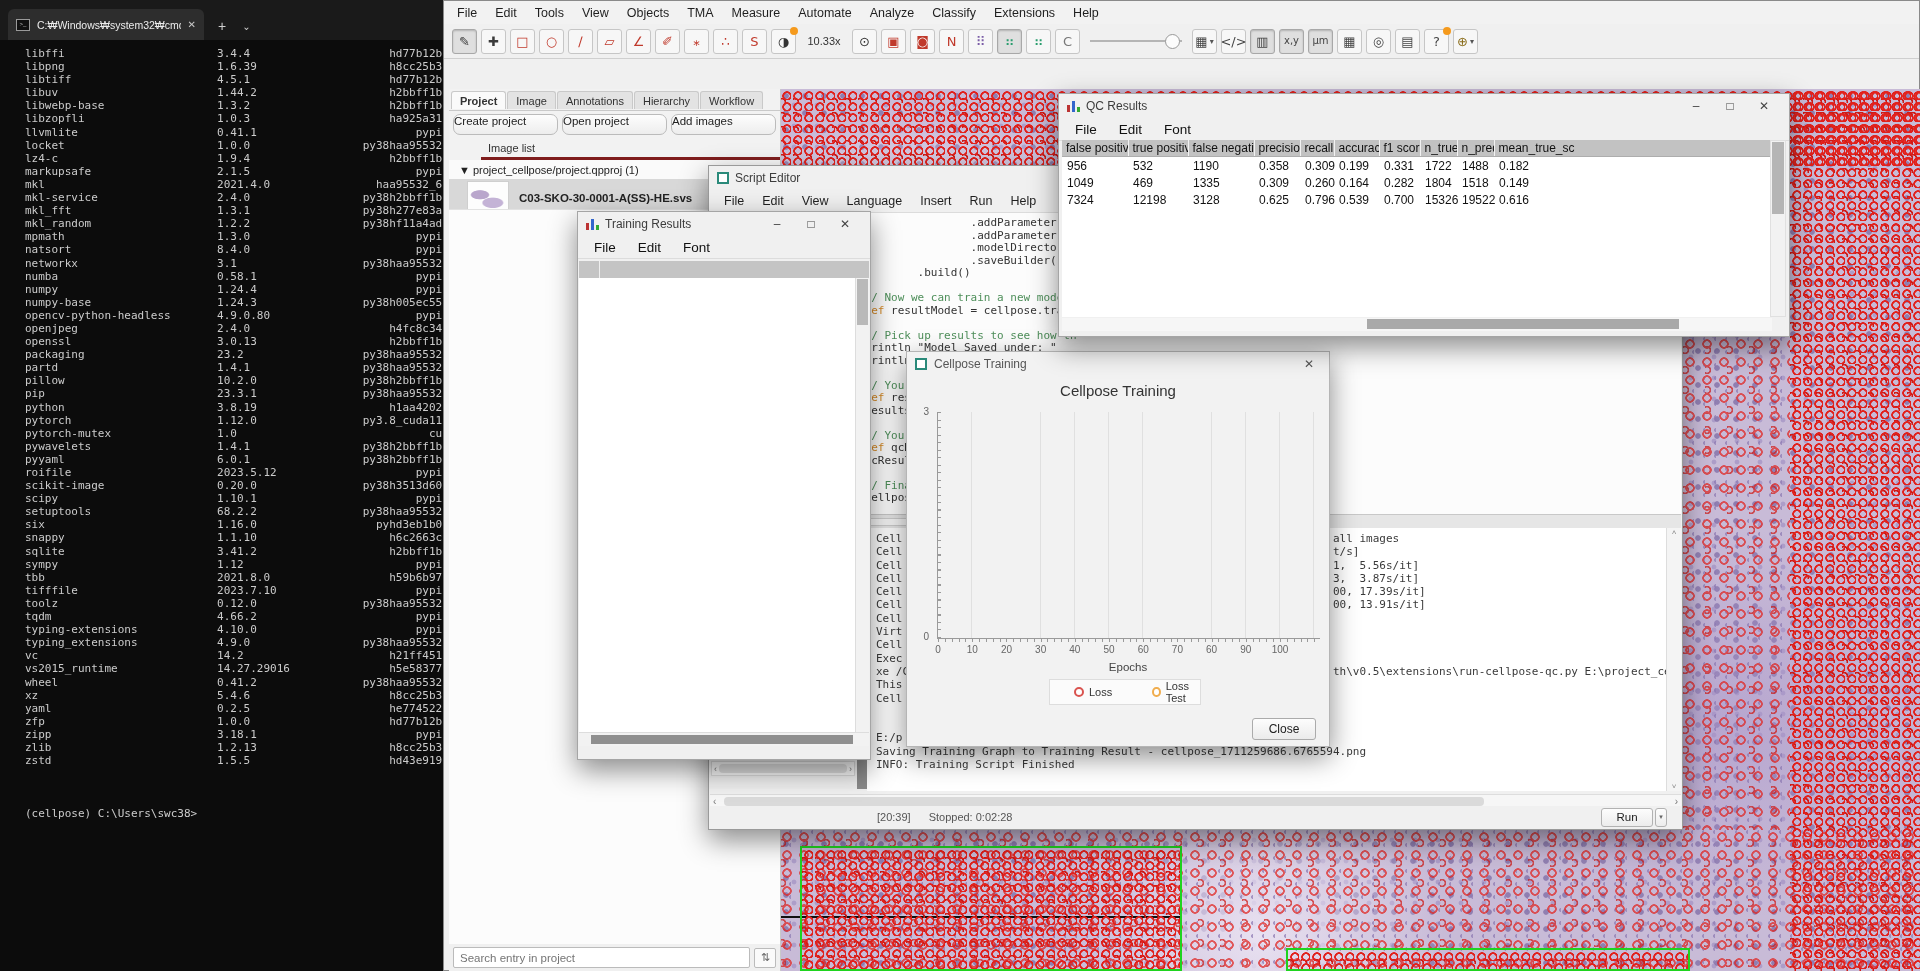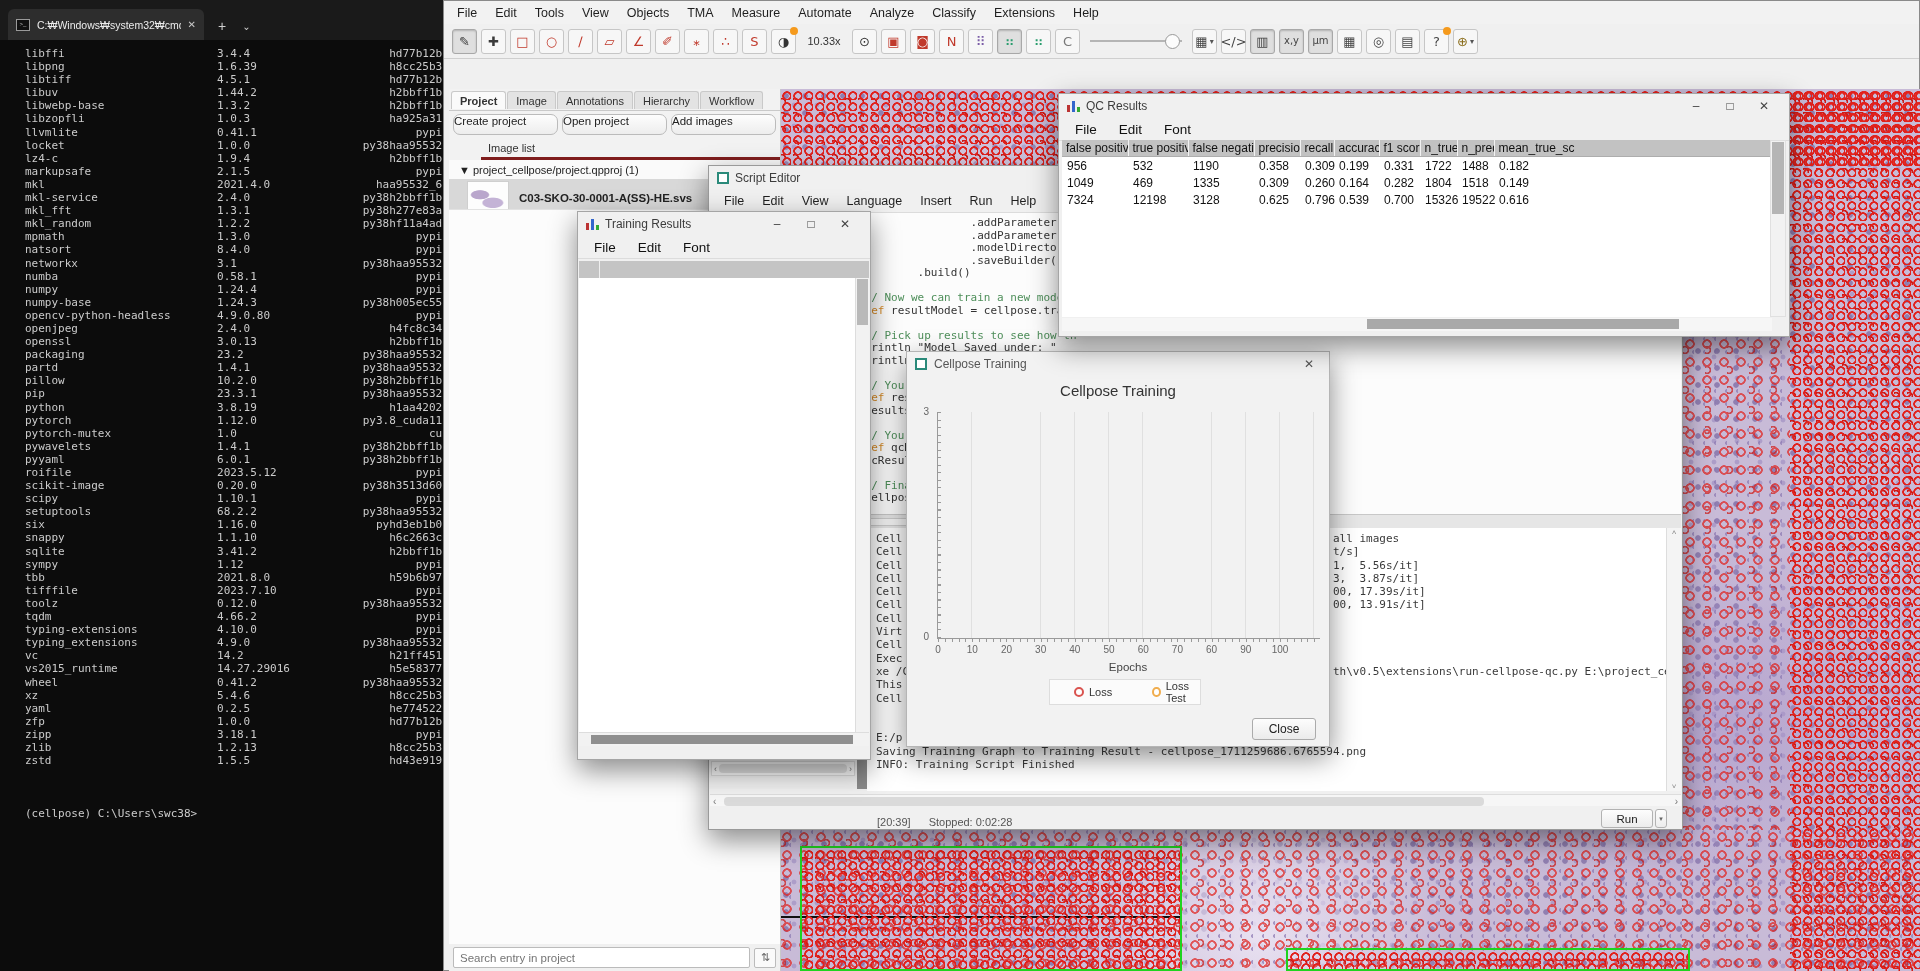--- a/index.html
+++ b/index.html
@@ -122,21 +122,21 @@
   .se-splitter::after{content:"";position:absolute;left:10px;top:3px;width:90px;height:6px;background:#f6f6f6;border:1px solid #ccc;}
   .se-console{position:absolute;left:158px;top:362px;right:15px;height:263px;background:#ffffff;overflow:hidden;}
   .se-console pre{padding:4px 0 0 9px;font-family:"DejaVu Sans Mono",monospace;font-size:11px;
                   line-height:13.3px;color:#3a3a3a;white-space:pre;}
   .se-vscroll{position:absolute;right:1px;top:362px;width:14px;height:263px;background:#f4f4f4;border-left:1px solid #ddd;
               display:flex;flex-direction:column;justify-content:space-between;align-items:center;font-size:8px;color:#888;}
   .se-hscroll{position:absolute;left:1px;right:1px;top:628px;height:14px;background:#f6f6f6;border-top:1px solid #ddd;
               display:flex;align-items:center;font-size:10px;color:#777;padding:0 3px;box-sizing:border-box;}
   .se-hthumb{height:9px;width:760px;margin-left:8px;background:#dadada;border-radius:4px;}
   .se-status{position:absolute;left:1px;right:1px;bottom:1px;height:22px;background:#f0f0f0;display:flex;
-             align-items:flex-end;font-size:11px;color:#555;}
+             align-items:center;font-size:11px;color:#555;}
   .se-status .t1{margin-left:167px;}
   .se-status .t2{margin-left:18px;}
   .se-run{margin-left:auto;width:52px;height:19px;font-size:11.5px;background:linear-gradient(#fdfdfd,#ececec);
           border:1px solid #b2b2b2;border-radius:3px;color:#222;}
   .se-run-dd{width:12px;height:19px;font-size:7px;color:#666;background:linear-gradient(#fdfdfd,#ececec);
           border:1px solid #b2b2b2;border-radius:3px;margin:0 14px 0 2px;padding:0;}
 
   
   .training{left:577px;top:211px;width:294px;height:549px;z-index:20;border-color:#a5a5a5;}
   .tr-header{position:absolute;left:1px;right:1px;top:49px;height:17px;background:#c4c4c4;border-bottom:1px solid #9f9f9f;}

